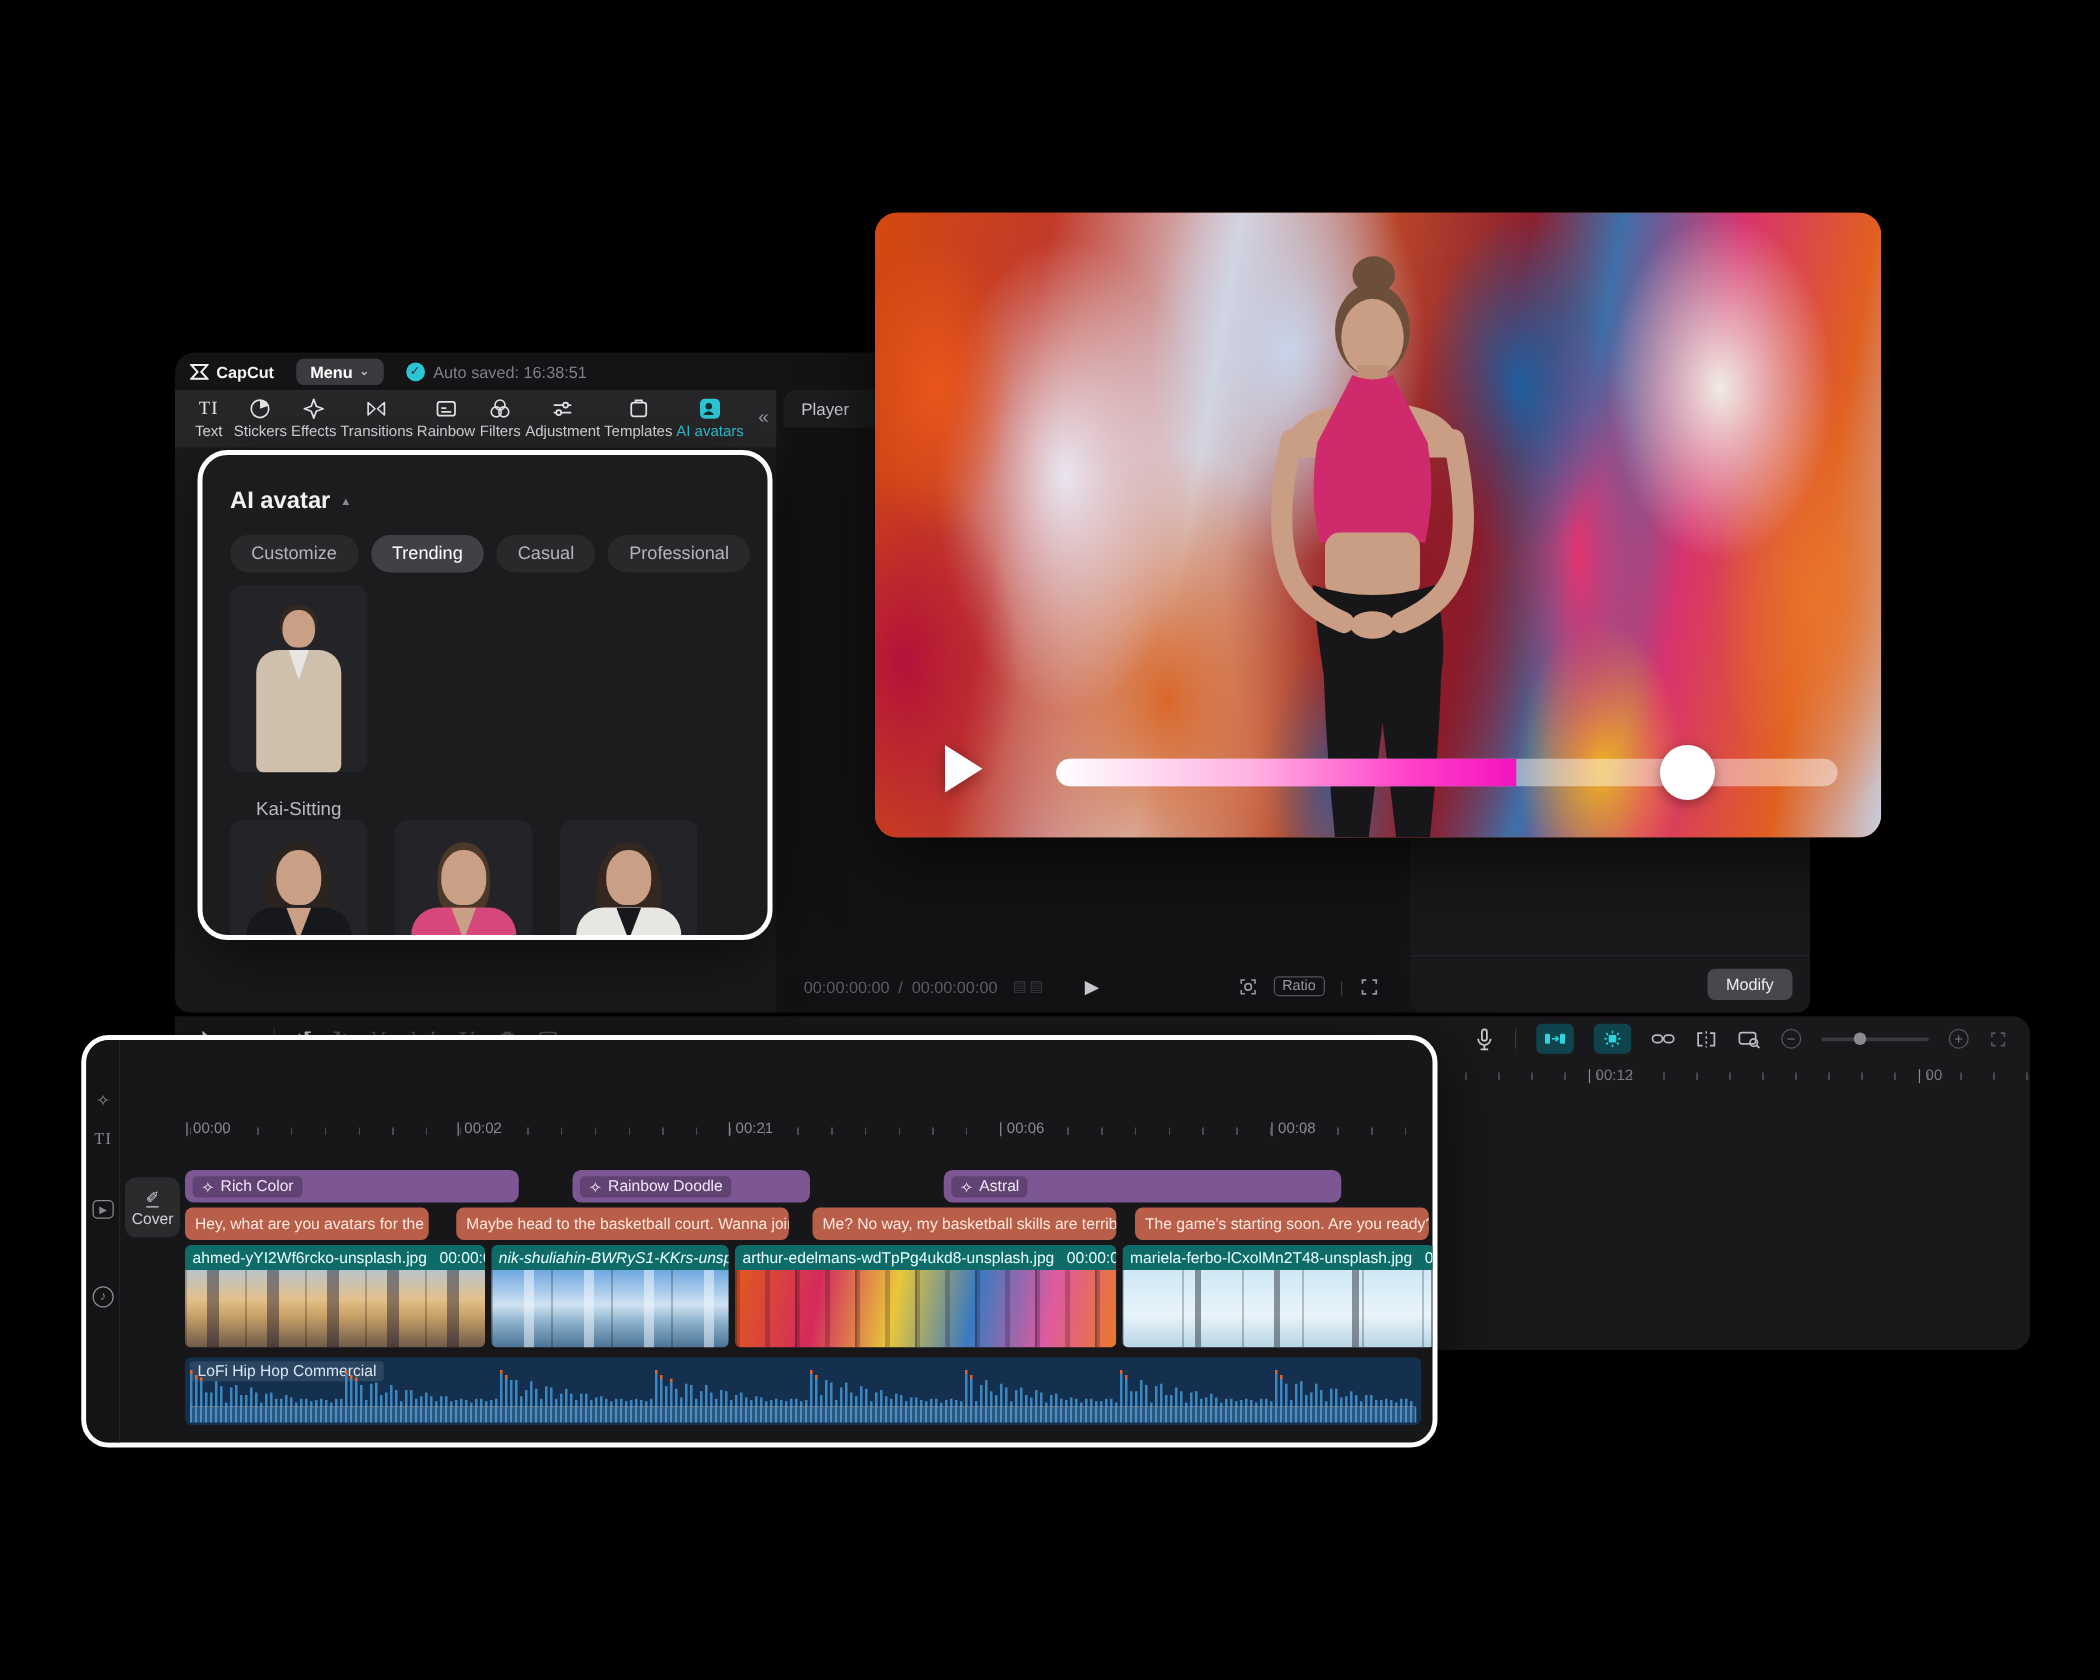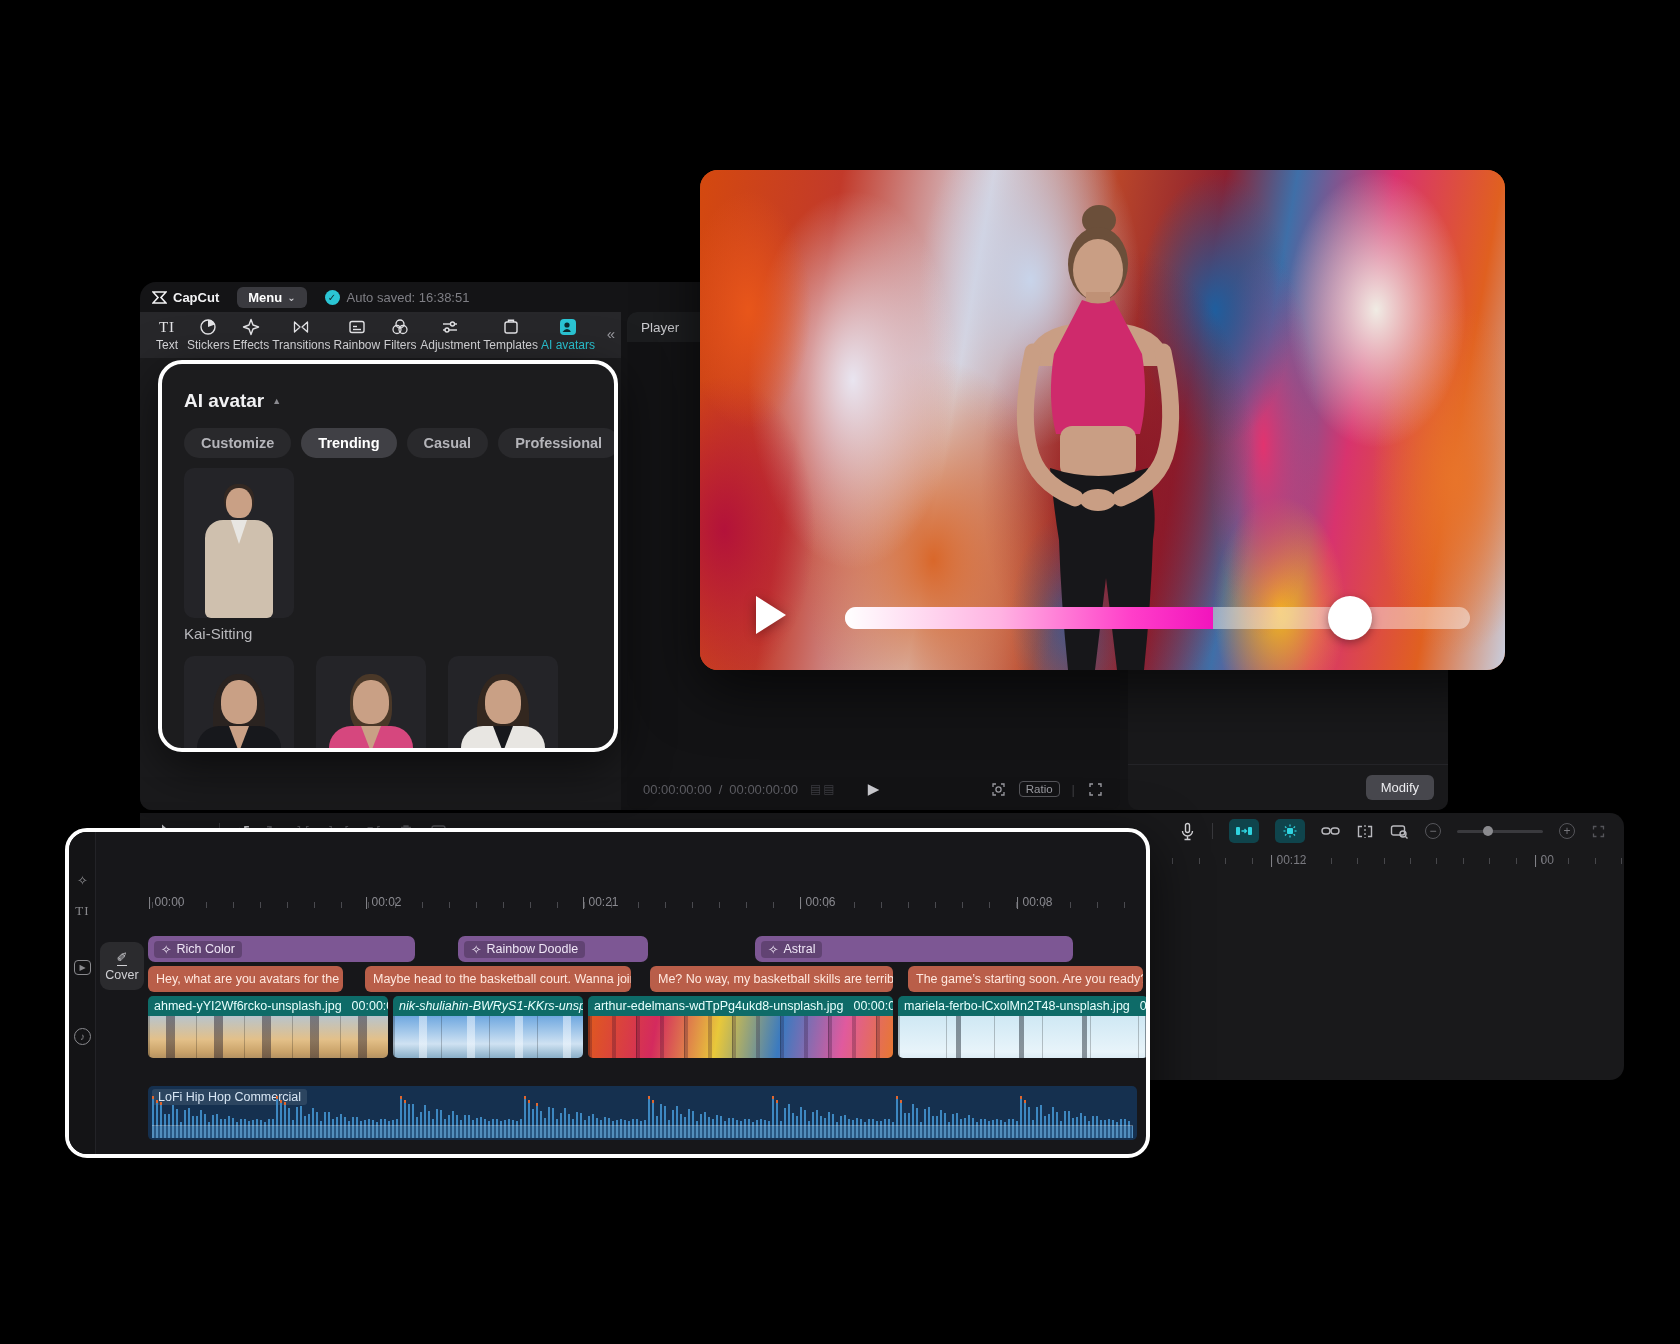--- a/index.html
+++ b/index.html
@@ -63,28 +63,28 @@
   .tl-ruler .rlab:nth-of-type(5){left:1130px;}
   .tl-ruler .rlab:nth-of-type(6){left:1394px;}
   .playhead{position:absolute;left:74px;top:1px;width:9px;height:13px;border:2px solid #fff;border-radius:3px;background:transparent;}
   .playhead::after{content:"";position:absolute;left:2px;top:11px;width:1.5px;height:46px;background:#fff;}
 
   
   .avatar-overlay{position:absolute;left:158px;top:360px;width:460px;height:392px;background:#1c1c1e;border:4px solid #fff;border-radius:24px;box-shadow:0 14px 50px rgba(0,0,0,.6);overflow:hidden;}
   .ap-title{position:absolute;left:22px;top:26px;color:#f2f2f4;font-size:19px;font-weight:bold;display:flex;align-items:center;gap:8px;}
   .ap-title .caret{font-size:9px;color:#8a8a90;}
   .ap-tabs{position:absolute;left:22px;top:64px;display:flex;gap:10px;}
-  .ap-tab{height:30px;display:flex;align-items:center;padding:12px 17px;border-radius:16px;background:#29292c;color:#b4b4b9;font-size:14.5px;font-weight:700;cursor:default;}
+  .ap-tab{height:30px;display:flex;align-items:center;padding:12px 17px;border-radius:16px;background:#29292c;color:#b4b4b9;font-size:14.5px;font-weight:400;cursor:default;}
   .ap-tab.active{background:#404045;color:#fff;}
   .ap-cards{position:absolute;left:22px;display:flex;gap:22px;}
   .ap-cards.row1{top:104px;}
   .ap-cards.row2{top:292px;}
   .ap-card-wrap{width:110px;}
   .ap-card{width:110px;height:150px;background:#242428;border-radius:10px;overflow:hidden;position:relative;}
-  .ap-name{margin-top:7px;color:#b9b9bd;font-size:15px;white-space:nowrap;}
+  .ap-name{margin-top:21px;text-align:center;color:#b9b9bd;font-size:15px;white-space:nowrap;}
 
   
   .fig{position:absolute;inset:0;}
   .fig .hr{position:absolute;left:50%;transform:translateX(-50%);border-radius:46% 46% 40% 40%;background:#332822;}
   .fig .hd{position:absolute;left:50%;transform:translateX(-50%);border-radius:48% 48% 44% 44%;background:#c9a085;}
   .fig .bd{position:absolute;left:50%;transform:translateX(-50%);border-radius:18px 18px 6px 6px;}
   .fig .sh{position:absolute;left:50%;transform:translateX(-50%);background:#e8e6e2;clip-path:polygon(50% 100%,0 0,100% 0);}
   
   .fig.t .hr{top:16px;width:30px;height:30px;}
   .fig.t .hd{top:20px;width:26px;height:30px;}
@@ -151,21 +151,21 @@
   .fx-track .fx-bar:nth-of-type(3){left:686px;width:318px;}
 
   
   .tx-track .tx-bar{position:absolute;top:134px;height:26px;background:#b95e49;border-radius:6px;display:flex;align-items:center;padding:0 8px;color:#ffe8df;font-size:12.5px;white-space:nowrap;overflow:hidden;}
   .tx-track .tx-bar:nth-of-type(1){left:79px;width:195px;}
   .tx-track .tx-bar:nth-of-type(2){left:296px;width:266px;}
   .tx-track .tx-bar:nth-of-type(3){left:581px;width:243px;}
   .tx-track .tx-bar:nth-of-type(4){left:839px;width:235px;}
 
   
-  .vd-track .clip{position:absolute;top:164px;height:62px;border-radius:5px;overflow:hidden;}
+  .vd-track .clip{position:absolute;top:164px;height:82px;border-radius:5px;overflow:hidden;}
   .clip-head{height:20px;background:#0e6b68;display:flex;align-items:center;gap:10px;padding:0 6px;color:#e8fffd;font-size:12.5px;white-space:nowrap;overflow:hidden;}
   .clip-thumb{height:62px;background-size:cover;position:relative;}
   .clip-thumb::after{content:"";position:absolute;inset:0;background:repeating-linear-gradient(90deg,rgba(0,0,0,.22) 0 1.5px,transparent 1.5px 48px);}
   .vd-track .clip:nth-of-type(1){left:79px;width:240px;}
   .vd-track .clip:nth-of-type(2){left:324px;width:190px;font-style:italic;}
   .vd-track .clip:nth-of-type(3){left:519px;width:305px;}
   .vd-track .clip:nth-of-type(4){left:829px;width:250px;}
   .vd-track .clip:nth-of-type(1) .clip-thumb{background-image:repeating-linear-gradient(90deg,transparent 0 18px,rgba(30,25,40,.45) 18px 27px,transparent 27px 48px),linear-gradient(180deg,#b8c4cc 0%,#e3c089 38%,#caa36a 58%,#6e5a48 100%);}
   .vd-track .clip:nth-of-type(2) .clip-thumb{background-image:repeating-linear-gradient(90deg,transparent 0 26px,rgba(245,250,255,.5) 26px 34px,transparent 34px 48px),linear-gradient(180deg,#6fa8e0 0%,#cfe2f2 45%,#8fb3cc 66%,#4a7396 100%);}
   .vd-track .clip:nth-of-type(3) .clip-thumb{background-image:repeating-linear-gradient(90deg,rgba(40,10,40,.25) 0 4px,transparent 4px 24px),linear-gradient(100deg,#e05a1e 0%,#d42a5e 22%,#e8c83a 42%,#3a7ac0 62%,#e05a9e 82%,#e87a2a 100%);}

